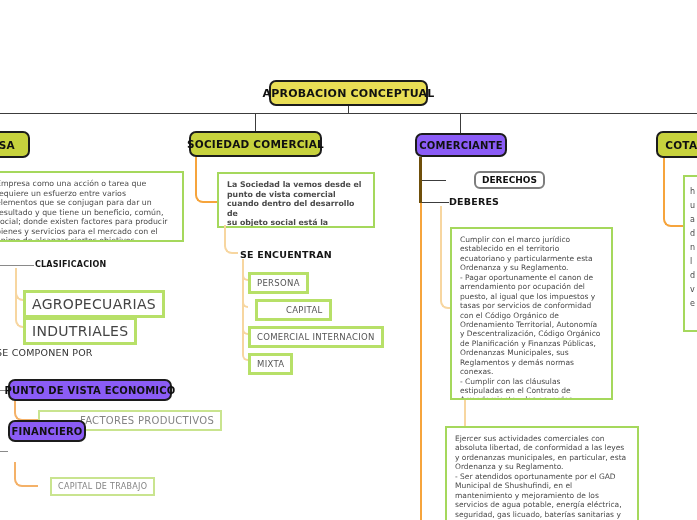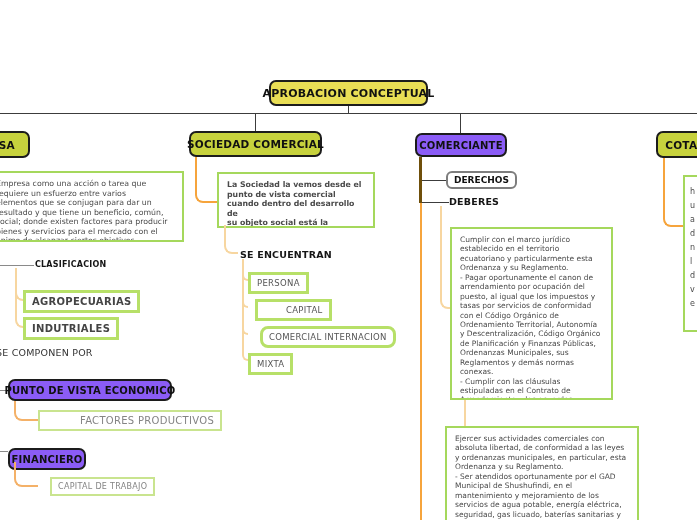--- a/index.html
+++ b/index.html
@@ -15,33 +15,33 @@
     font-weight:bold;font-size:10.5px;color:#111;letter-spacing:.2px;
     white-space:nowrap;padding:0 9px;
   }
   .node.root{background:#e9de55;font-size:11px;}
   .node.greener{background:#8b5cf6;font-size:10px;}
   
   .pill{
     position:absolute;box-sizing:border-box;background:#fff;
     border:2px solid #7d7d7d;border-radius:6px;
     display:flex;align-items:center;justify-content:center;
-    font-weight:bold;font-size:9px;color:#111;padding:0 6px;white-space:nowrap;
+    font-weight:bold;font-size:9px;color:#111;padding:0 6px;white-space:nowrap;margin-left:28px;
   }
   
   .lbl{position:absolute;font-weight:bold;font-size:9.5px;color:#151515;letter-spacing:.2px;white-space:nowrap;}
   .lbl.small{font-size:8px;}
   .lbl.plain{font-weight:normal;color:#333;font-size:9.5px;}
   
   .item{
     position:absolute;box-sizing:border-box;background:#fff;
     border:3px solid #b7e068;color:#555;
     font-size:8.5px;letter-spacing:.3px;padding:3px 6px;white-space:nowrap;
   }
-  .item.big{font-size:10px;color:#444;font-weight:bold;}
+  .item.big{font-size:14px;color:#444;}
   .item.faint{border:2.5px solid #c9e48f;color:#848484;font-size:10px;}
   .item.faint.tiny{font-size:8px;}
   
   .tblock{
     position:absolute;box-sizing:border-box;background:#fff;
     border:2.5px solid #a5d85c;color:#4a4a4a;
     font-size:7.8px;line-height:1.22;padding:6px 8px;
     white-space:pre-wrap;overflow:hidden;
   }
   
@@ -81,21 +81,21 @@
 
 <div class="lbl plain" style="left:-4px;top:347px;">SE COMPONEN POR</div>
 
 <div class="h gray" style="left:0;top:390px;width:8px;"></div>
 <div class="node greener" style="left:8px;top:379px;width:164px;height:22px;">PUNTO DE VISTA ECONOMICO</div>
 
 <div class="elbow lorange" style="left:14px;top:401px;width:24px;height:20px;"></div>
 <div class="item faint" style="left:38px;top:410px;padding-left:40px;">FACTORES PRODUCTIVOS</div>
 
 <div class="h gray" style="left:0;top:451px;width:8px;"></div>
-<div class="node greener" style="left:8px;top:448px;width:78px;height:22px;">FINANCIERO</div>
+<div class="node greener" style="left:8px;top:420px;width:78px;height:22px;">FINANCIERO</div>
 
 <div class="elbow lorange" style="left:14px;top:462px;width:24px;height:25px;"></div>
 <div class="item faint tiny" style="left:50px;top:477px;">CAPITAL DE TRABAJO</div>
 
 <div class="node" style="left:189px;top:131px;width:133px;height:26px;">SOCIEDAD COMERCIAL</div>
 
 <div class="elbow orange" style="left:195px;top:157px;width:22px;height:46px;"></div>
 
 <div class="tblock" style="left:217px;top:172px;width:158px;height:56px;font-weight:bold;">La Sociedad la vemos desde el punto de vista comercial cuando dentro del desarrollo de
 su objeto social está la ejecución de una o más actividades mercantiles. Donde encontramos un grupo de personas naturales o jurídicas.</div>
@@ -103,21 +103,21 @@
 <div class="elbow" style="left:224px;top:225px;width:14px;height:29px;"></div>
 <div class="lbl" style="left:240px;top:249px;">SE ENCUENTRAN</div>
 
 <div class="elbow" style="left:242px;top:259px;width:6px;height:22px;"></div>
 <div class="elbow" style="left:242px;top:259px;width:6px;height:49px;"></div>
 <div class="elbow" style="left:242px;top:259px;width:6px;height:76px;"></div>
 <div class="elbow" style="left:242px;top:259px;width:6px;height:102px;"></div>
 
 <div class="item" style="left:248px;top:272px;">PERSONA</div>
 <div class="item" style="left:255px;top:299px;padding-left:28px;">CAPITAL</div>
-<div class="item" style="left:260px;top:326px;border-radius:8px;">COMERCIAL INTERNACION</div>
+<div class="item" style="left:248px;top:326px;">COMERCIAL INTERNACION</div>
 <div class="item" style="left:248px;top:353px;">MIXTA</div>
 
 <div class="node greener" style="left:415px;top:133px;width:92px;height:24px;">COMERCIANTE</div>
 
 <div class="v brownline" style="left:419px;top:157px;width:3px;height:46px;"></div>
 <div class="v orangeline" style="left:420px;top:203px;width:2px;height:317px;"></div>
 
 <div class="h" style="left:422px;top:180px;width:24px;"></div>
 <div class="pill" style="left:446px;top:171px;height:18px;">DERECHOS</div>
 

